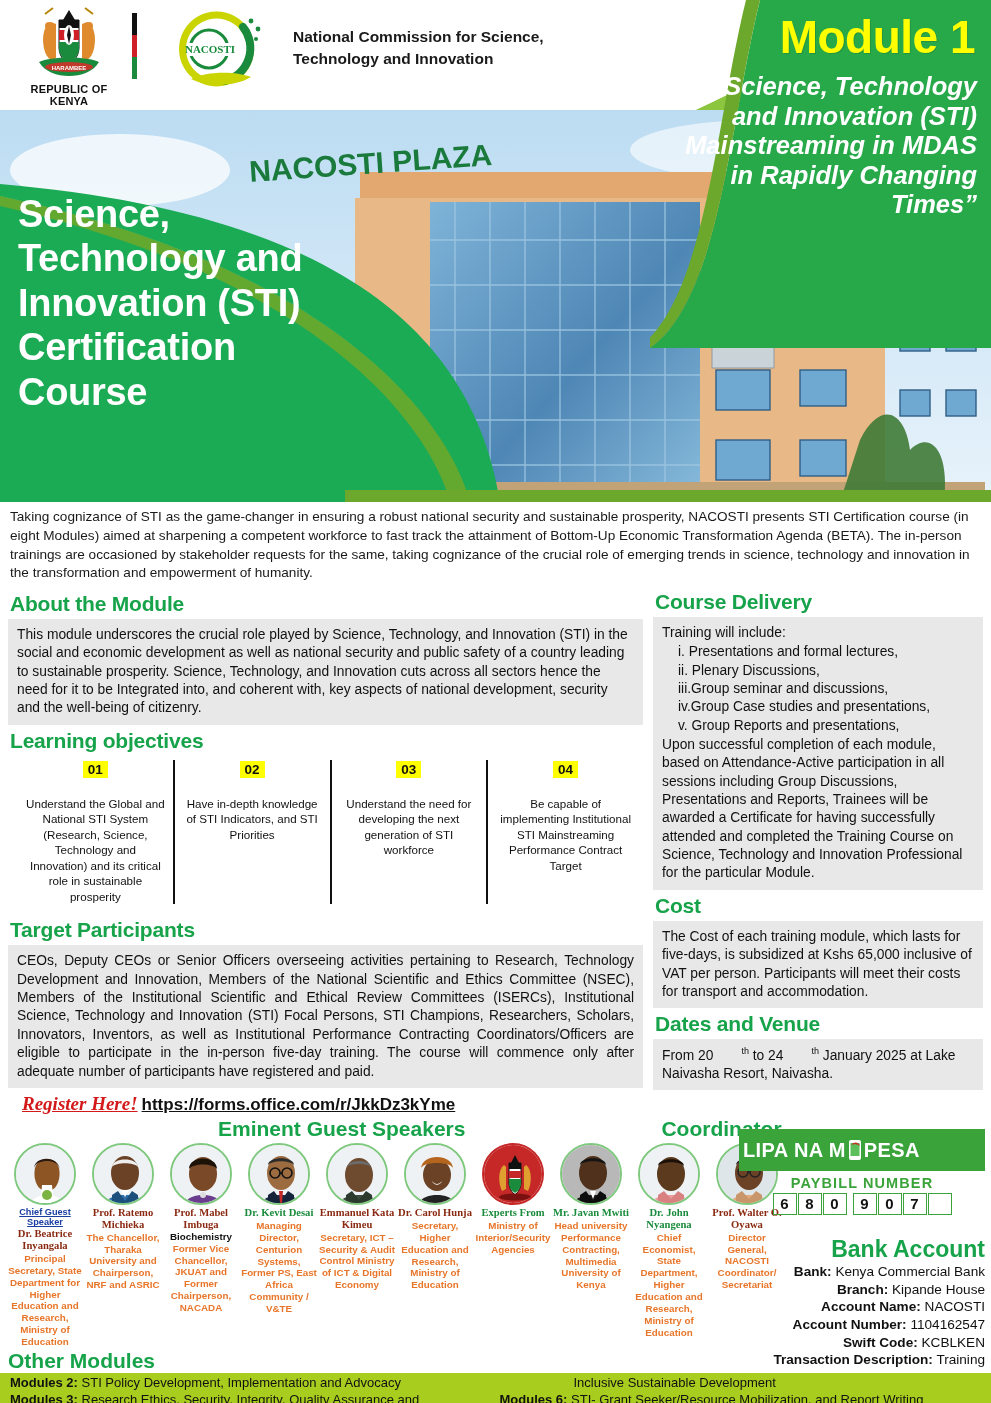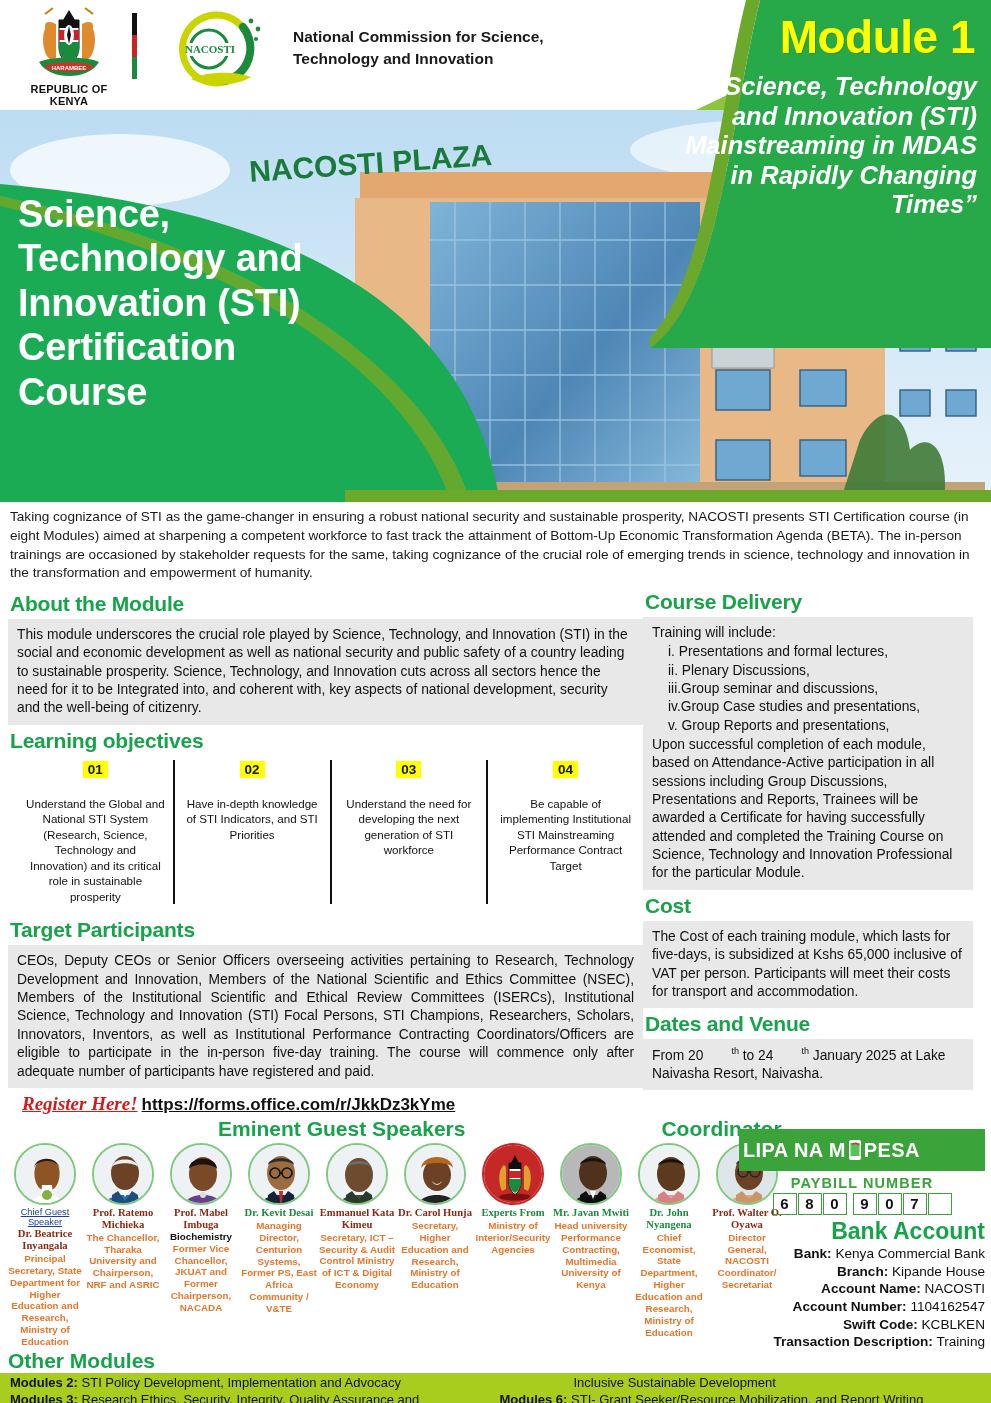--- a/index.html
+++ b/index.html
@@ -81,21 +81,21 @@
   }
 
   
   .intro {
     padding: 6px 10px 3px 10px;
     font-size: 13.6px; line-height: 1.38; color: #1a1a1a;
     text-align: left;
   }
 
   
-  .body-wrap { display: flex; padding: 2px 8px 0 8px; }
+  .body-wrap { display: flex; padding: 2px 8px 0 8px; gap: 10px; }
   .col-left { width: 635px; }
   .col-right { width: 330px; }
 
   h2.sec {
     font-size: 21px; font-weight: bold; color: #16a34a;
     margin: 4px 0 3px 2px; letter-spacing: -.2px;
   }
   h2.sec.tight { margin-top: 2px; }
   .panel {
     background: #e8e8e8;
@@ -155,21 +155,21 @@
   .speaker {
     width: 78px; text-align: center; padding: 0 1px;
   }
   .sp-photo {
     width: 62px; height: 62px; border-radius: 50%;
     margin: 0 auto 2px auto; overflow: hidden;
     border: 2px solid #7fc97f; background: #f2f2f2;
     position: relative;
   }
   .sp-chief {
-    display: block; font-size: 9.2px; font-weight: normal; color: #1a3fa0;
+    display: block; font-size: 9.2px; font-weight: bold; color: #1a3fa0;
     text-decoration: underline; line-height: 1.15;
   }
   .sp-name {
     font-family: "Liberation Serif", serif;
     font-size: 10.6px; font-weight: bold; line-height: 1.12;
     display: block;
   }
   .sp-name.maroon { color: #8b2a12; }
   .sp-name.green  { color: #1a8b3c; }
   .sp-role {
@@ -199,21 +199,21 @@
     display: flex; justify-content: center; gap: 1px; margin-top: 2px;
   }
   .pb-digit {
     width: 24px; height: 22px; border: 1px solid #3aa43a;
     display: flex; align-items: center; justify-content: center;
     font-size: 15px; font-weight: bold; color: #111;
   }
   .pb-digit.gap { margin-left: 5px; }
   .bank-title {
     font-size: 23px; font-weight: bold; color: #16a34a;
-    text-align: right; margin-top: 3px;
+    text-align: right; margin-top: 21px;
   }
   .bank-line {
     font-size: 13.6px; text-align: right; color: #111; line-height: 1.3;
   }
   .bank-line b { font-weight: bold; }
 
   
   .other-modules-head {
     font-size: 21px; font-weight: bold; color: #16a34a;
     margin: 1px 0 0 8px;

